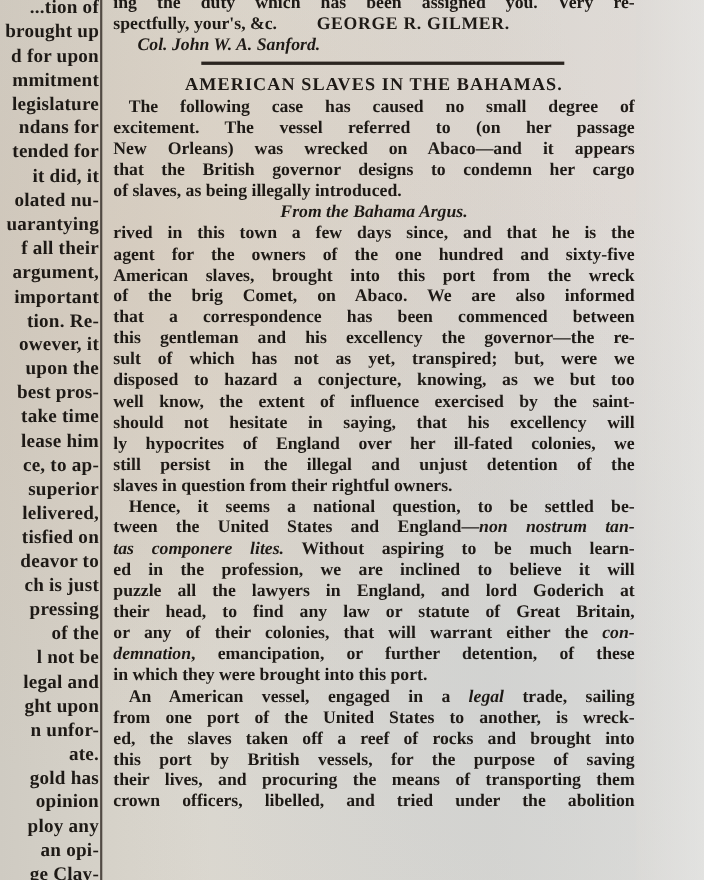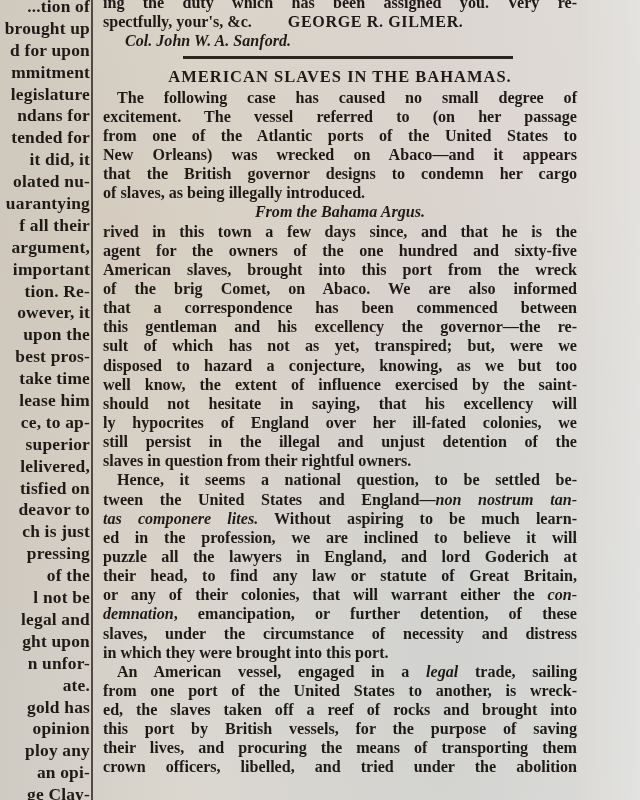--- a/index.html
+++ b/index.html
@@ -109,21 +109,20 @@
     <span class="ln">ing the duty which has been assigned you. Very re-</span>
     <span class="ln sig-line"><span>spectfully, your's, &amp;c.</span><span class="sig-name">GEORGE R. GILMER.</span></span>
     <span class="ln addressee">Col. John W. A. Sanford.</span>
 
     <span class="hr"></span>
 
     <span class="ln headline">AMERICAN SLAVES IN THE BAHAMAS.</span>
 
     <span class="ln indent">The following case has caused no small degree of</span>
     <span class="ln">excitement. The vessel referred to (on her passage</span>
-    <span class="ln">from one of the Atlantic ports of the United States to</span>
     <span class="ln">New Orleans) was wrecked on Abaco—and it appears</span>
     <span class="ln">that the British governor designs to condemn her cargo</span>
     <span class="ln last">of slaves, as being illegally introduced.</span>
 
     <span class="ln source">From the Bahama Argus.</span>
 
     <span class="ln">rived in this town a few days since, and that he is the</span>
     <span class="ln">agent for the owners of the one hundred and sixty-five</span>
     <span class="ln">American slaves, brought into this port from the wreck</span>
     <span class="ln">of the brig Comet, on Abaco. We are also informed</span>
@@ -138,21 +137,20 @@
     <span class="ln last">slaves in question from their rightful owners.</span>
 
     <span class="ln indent">Hence, it seems a national question, to be settled be-</span>
     <span class="ln"><span>tween the United States and England—</span><em>non nostrum tan-</em></span>
     <span class="ln"><em>tas componere lites.</em><span> Without aspiring to be much learn-</span></span>
     <span class="ln">ed in the profession, we are inclined to believe it will</span>
     <span class="ln">puzzle all the lawyers in England, and lord Goderich at</span>
     <span class="ln">their head, to find any law or statute of Great Britain,</span>
     <span class="ln"><span>or any of their colonies, that will warrant either the </span><em>con-</em></span>
     <span class="ln"><em>demnation</em><span>, emancipation, or further detention, of these</span></span>
-    <span class="ln">slaves, under the circumstance of necessity and distress</span>
     <span class="ln last">in which they were brought into this port.</span>
 
     <span class="ln indent"><span>An American vessel, engaged in a </span><em>legal</em><span> trade, sailing</span></span>
     <span class="ln">from one port of the United States to another, is wreck-</span>
     <span class="ln">ed, the slaves taken off a reef of rocks and brought into</span>
     <span class="ln">this port by British vessels, for the purpose of saving</span>
     <span class="ln">their lives, and procuring the means of transporting them</span>
     <span class="ln">crown officers, libelled, and tried under the abolition</span>
   </div>
 

